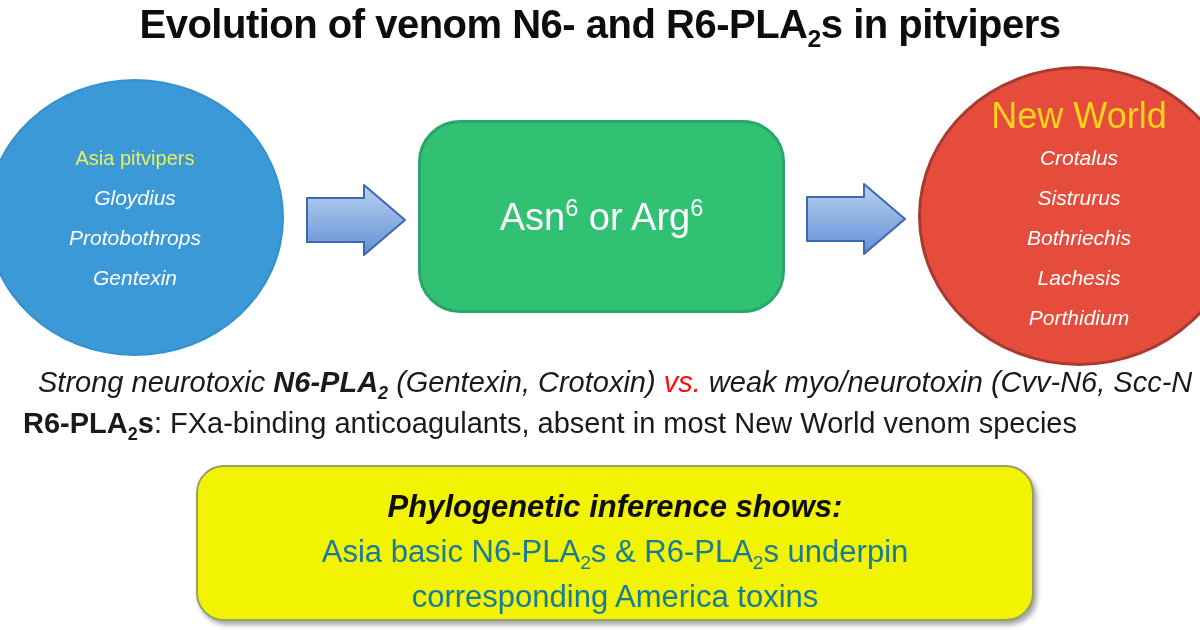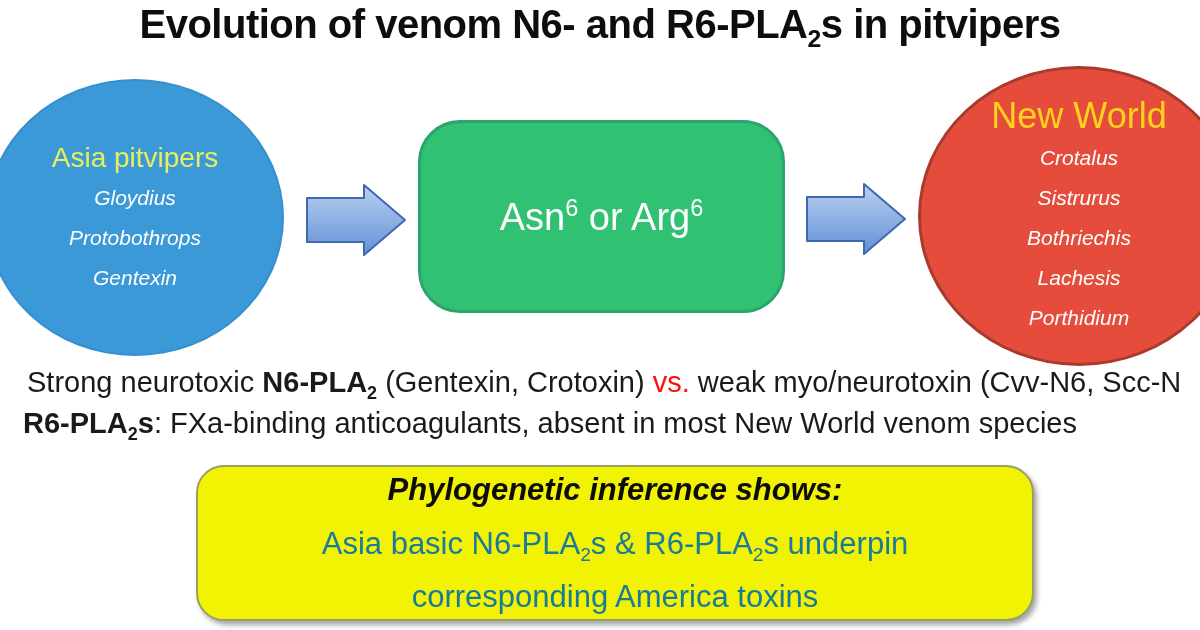--- a/index.html
+++ b/index.html
@@ -17,21 +17,21 @@
   }
 
   .ellipse {
     position:absolute; border-radius:50%;
     display:flex; align-items:center; justify-content:center; text-align:center;
   }
   .asia-ellipse {
     left:-14px; top:79px; width:298px; height:277px;
     background:var(--blue-ellipse); border:2px solid var(--blue-ellipse-border);
   }
-  .asia-heading { font-size:28px; line-height:40px; color:var(--asia-heading); }
+  .asia-heading { font-size:20px; line-height:40px; color:var(--asia-heading); }
   .species { font-size:21px; line-height:40px; color:#ffffff; font-style:italic; }
 
   .arrow-icon { position:absolute; }
   .arrow-1 { left:306px; top:184px; }
   .arrow-2 { left:806px; top:183px; }
 
   .green-box {
     position:absolute; left:418px; top:120px; width:367px; height:193px;
     background:var(--green-box); border:3px solid var(--green-box-border);
     border-radius:42px;
@@ -41,28 +41,28 @@
 
   .new-world-ellipse {
     left:918px; top:66px; width:322px; height:300px;
     background:var(--red-ellipse); border:3px solid var(--red-ellipse-border);
   }
   .new-world-heading { font-size:36px; line-height:44px; color:var(--new-world-heading);text-align:center; }
 
   .note {
     position:absolute; font-size:29px; color:#1a1a1a; white-space:nowrap;
   }
-  .note-1 { left:27px; top:366px; }
+  .note-1 { left:38px; top:366px;font-style:italic; }
   .note-2 { left:0; top:407px; width:1100px; text-align:center; }
 
   .conclusion-box {
     position:absolute; left:196px; top:465px; width:838px; height:156px;
     background:var(--yellow-box); border:2px solid var(--yellow-box-border);
     border-radius:28px; box-shadow:3px 4px 5px rgba(0,0,0,0.35);
-    display:flex; flex-direction:column; align-items:center; justify-content:space-between;
+    display:flex; flex-direction:column; align-items:center; justify-content:flex-end;
     text-align:center;
   }
   .conclusion-heading {
     font-size:31px; line-height:45px; color:#0d0d0d; font-weight:700; font-style:italic;
   }
   .conclusion-line { font-size:31px; line-height:45px; color:var(--teal-text); }
 </style>
 </head>
 <body>
 

